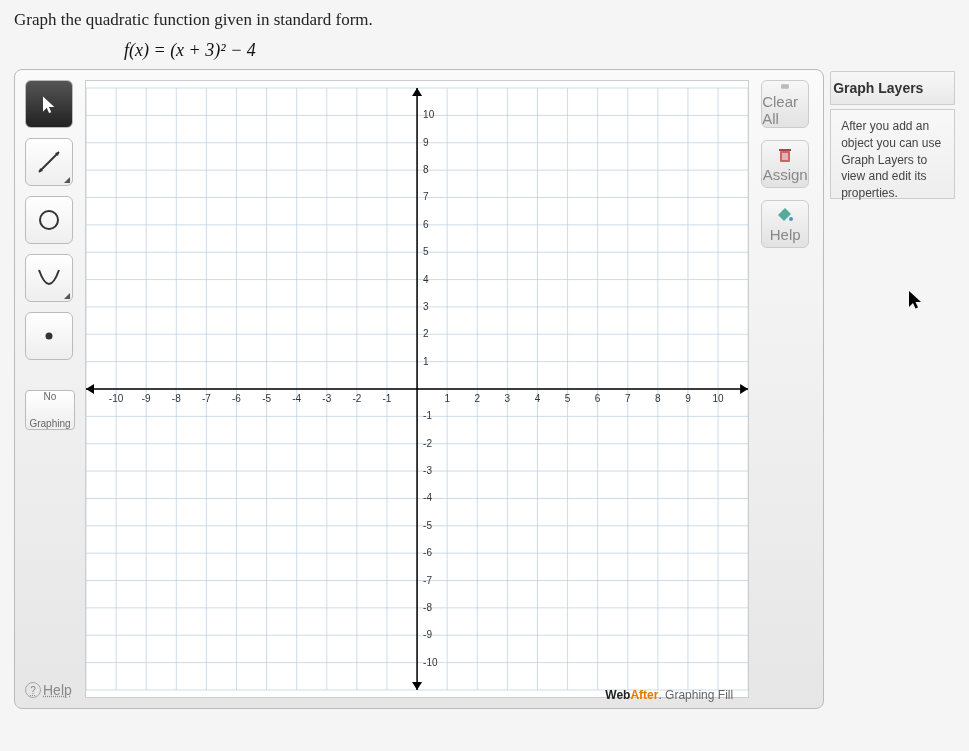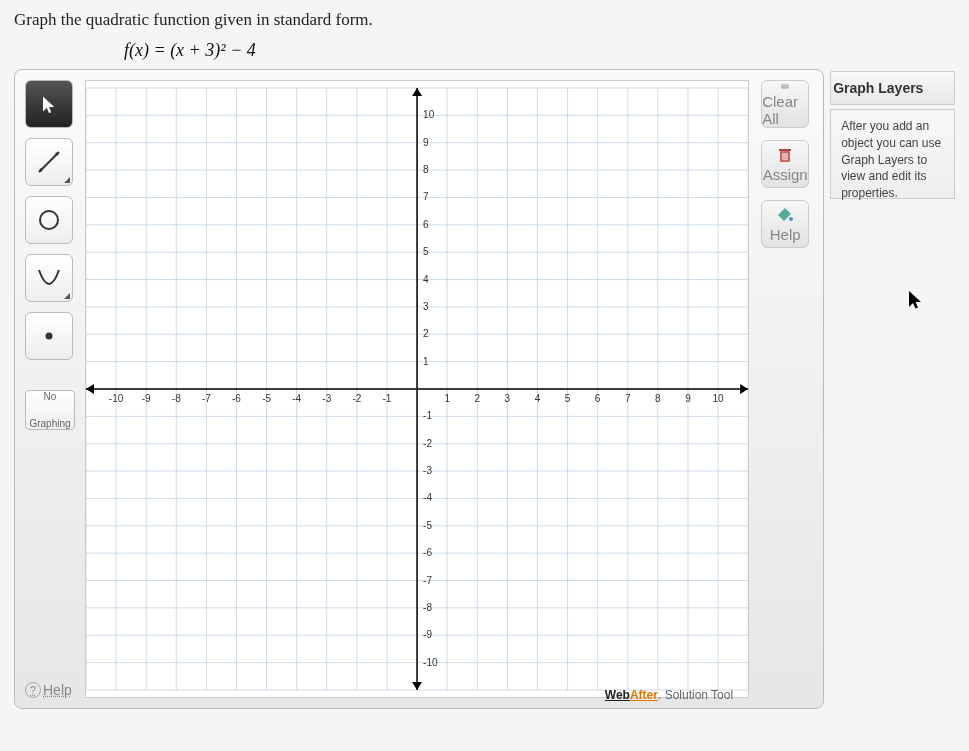--- a/index.html
+++ b/index.html
@@ -141,21 +141,21 @@
     cursor: pointer;
   }
   .right-btn svg { margin-bottom: 2px; }
   .brand {
     position: absolute;
     bottom: 6px;
     right: 90px;
     font-size: 12px;
     color: #666;
   }
-  .brand b { color: #222; text-decoration: underline; }
+  .brand b { color: #222; }
   .brand .orange { color: #e67700; }
   .layers-panel {
     width: 128px;
     display: flex;
     flex-direction: column;
     gap: 4px;
     margin-top: 2px;
   }
   .layers-header {
     background: linear-gradient(#f8f8f8,#e8e8e8);
@@ -350,21 +350,21 @@
         <div class="right-btn">
           <svg width="18" height="18" viewBox="0 0 18 18">
               <path d="M9 2l6 6-7 7-6-6z" fill="#5a9"></path>
               <circle cx="15" cy="13" r="2" fill="#49c"></circle>
             </svg>
           <span>Help</span>
         </div>
       </div>
 
       <div class="brand">
-        <b>Web</b><b class="orange">After</b><span>. Solution Tool</span>
+        <b>Web</b><b class="orange">After</b><span>. Graphing Fill</span>
       </div>
     </div>
 
     <div class="layers-panel">
       <div class="layers-header">Graph Layers</div>
       <div class="layers-body">After you add an object you can use Graph Layers to view and edit its properties.</div>
     </div>
   </div>
 </div>
 

